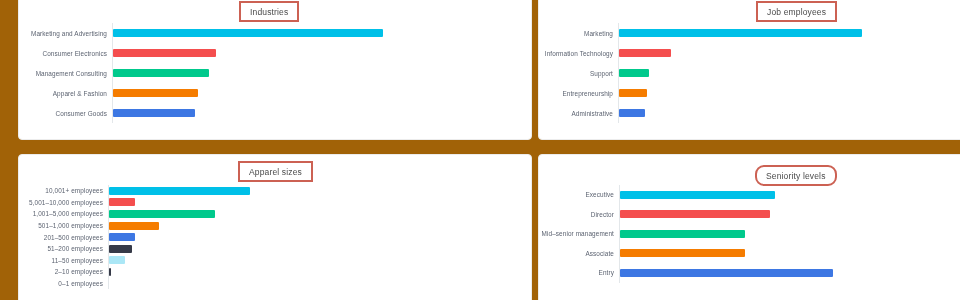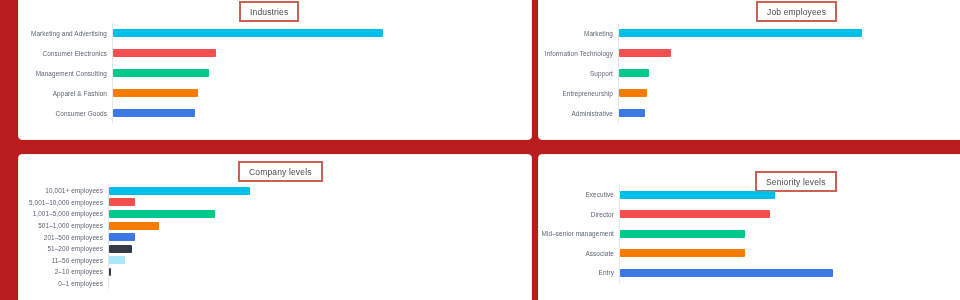--- a/index.html
+++ b/index.html
@@ -5,21 +5,21 @@
   * { box-sizing: border-box; margin: 0; padding: 0; }
   html, body {
     width: 960px; height: 300px;
     background: #fafafa;
     font-family: "Liberation Sans", sans-serif;
     overflow: hidden;
   }
   .page {
     position: relative;
     width: 960px; height: 300px;
-    background: #b91c1c;
+    background: #a16207;
   }
 
   
   .card {
     position: absolute;
     background: #ffffff;
     border: 1px solid #ececec;
     border-radius: 4px;
   }
   .card.tl { left: 18px;  top: -6px;  width: 514px; height: 146px; }
@@ -161,21 +161,21 @@
         <div class="row">
           <div class="rlabel">Administrative</div>
           <div class="track">
             <div class="bar" style="width: 10.5%; background: rgb(61, 119, 227);"></div>
           </div>
         </div>
       </div>
   </div>
 
   <div class="card bl">
-    <div class="title-box" style="left:219px; top:6px;">Company levels</div>
+    <div class="title-box" style="left:219px; top:6px;">Apparel sizes</div>
     <div class="chart c-size" style="top:30px; left:0; right:281px;">
         <div class="row">
           <div class="rlabel">10,001+ employees</div>
           <div class="track">
             <div class="bar" style="width: 100%; background: rgb(0, 192, 232);"></div>
           </div>
         </div>
         <div class="row">
           <div class="rlabel">5,001–10,000 employees</div>
           <div class="track">
@@ -219,21 +219,21 @@
           </div>
         </div>
         <div class="row">
           <div class="rlabel">0–1 employees</div>
           <div class="track"></div>
         </div>
       </div>
   </div>
 
   <div class="card br">
-    <div class="title-box" style="left:216px; top:16px;">Seniority levels</div>
+    <div class="title-box" style="left:216px; top:10px;border-radius:9px;">Seniority levels</div>
     <div class="chart c-sen" style="top:30px; left:0; right:218px;">
         <div class="row">
           <div class="rlabel">Executive</div>
           <div class="track">
             <div class="bar" style="width: 72.9%; background: rgb(0, 192, 232);"></div>
           </div>
         </div>
         <div class="row">
           <div class="rlabel">Director</div>
           <div class="track">

